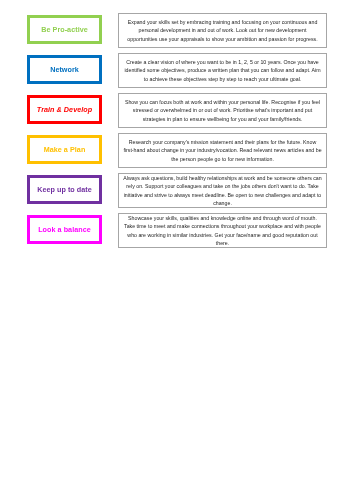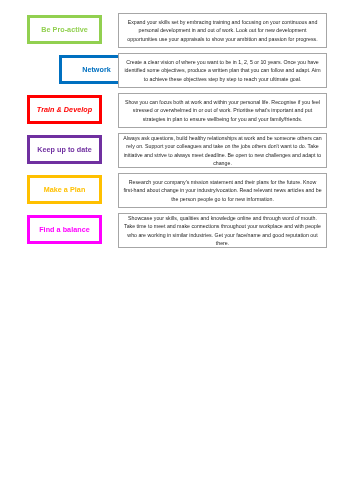--- a/index.html
+++ b/index.html
@@ -81,58 +81,58 @@
     <div class="row">
       <div class="label-box" style="border-color: rgb(146, 208, 80);">
         <span class="label-text" style="color: rgb(146, 208, 80);">Be Pro-active</span>
       </div>
       <div class="desc-box" style="border-color: rgb(166, 166, 166);">
         <span class="desc-text">Expand your skills set by embracing training and focusing on your continuous and personal development in and out of work.  Look out for new development opportunities  use your appraisals to show your ambition and passion for progress.</span>
       </div>
     </div>
 
     <div class="row">
-      <div class="label-box" style="border-color: rgb(0, 112, 192); margin-left: 32px;">
+      <div class="label-box" style="border-color: rgb(0, 112, 192);">
         <span class="label-text" style="color: rgb(0, 112, 192);">Network</span>
       </div>
       <div class="desc-box" style="border-color: rgb(166, 166, 166);">
         <span class="desc-text">Create a clear vision of where you want to be in 1, 2, 5 or 10 years.  Once you have identified some objectives, produce a written plan that you can follow and adapt.  Aim to achieve these objectives step by step to reach your ultimate goal.</span>
       </div>
     </div>
 
     <div class="row">
       <div class="label-box" style="border-color: rgb(255, 0, 0); font-style: italic;">
         <span class="label-text" style="color: rgb(255, 0, 0);">Train &amp; Develop</span>
       </div>
       <div class="desc-box" style="border-color: rgb(166, 166, 166);">
         <span class="desc-text">Show you can focus both at work and within your personal life.  Recognise if you feel stressed or overwhelmed in or out of work.  Prioritise what's important and put strategies in plan to ensure wellbeing for you and your family/friends.</span>
       </div>
     </div>
 
     <div class="row">
+      <div class="label-box" style="border-color: rgb(255, 192, 0);">
+        <span class="label-text" style="color: rgb(255, 192, 0);">Make a Plan</span>
+      </div>
+      <div class="desc-box" style="border-color: rgb(166, 166, 166);">
+        <span class="desc-text">Research your company's mission statement and their plans for the future.  Know first-hand about change in your industry/vocation.  Read relevant news articles and be the person people go to for new information.</span>
+      </div>
+    </div>
+
+    <div class="row">
       <div class="label-box" style="border-color: rgb(112, 48, 160);">
         <span class="label-text" style="color: rgb(112, 48, 160);">Keep up to date</span>
       </div>
       <div class="desc-box" style="border-color: rgb(166, 166, 166);">
         <span class="desc-text">Always ask questions, build healthy relationships at work and be someone others can rely on.  Support your colleagues and take on the jobs others don't want to do.  Take initiative and strive to always meet deadline.  Be open to new challenges and adapt to change.</span>
       </div>
     </div>
 
     <div class="row">
-      <div class="label-box" style="border-color: rgb(255, 192, 0);">
-        <span class="label-text" style="color: rgb(255, 192, 0);">Make a Plan</span>
-      </div>
-      <div class="desc-box" style="border-color: rgb(166, 166, 166);">
-        <span class="desc-text">Research your company's mission statement and their plans for the future.  Know first-hand about change in your industry/vocation.  Read relevant news articles and be the person people go to for new information.</span>
-      </div>
-    </div>
-
-    <div class="row">
       <div class="label-box" style="border-color: rgb(255, 0, 255);">
-        <span class="label-text" style="color: rgb(255, 0, 255);">Find a balance</span>
+        <span class="label-text" style="color: rgb(255, 0, 255);">Look a balance</span>
       </div>
       <div class="desc-box" style="border-color: rgb(166, 166, 166);">
         <span class="desc-text">Showcase your skills, qualities and knowledge online and through word of mouth.  Take time to meet and make connections throughout your workplace and with people who are working in similar industries.  Get your face/name and good reputation out there.</span>
       </div>
     </div>
 
   </div>
 </div>
 
 </body></html>

